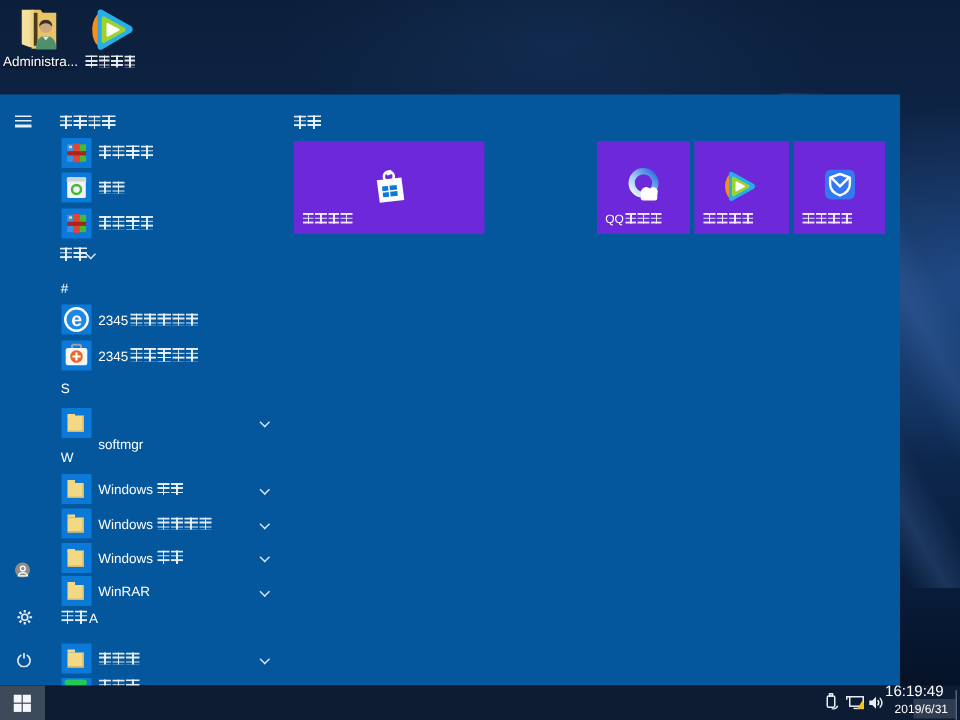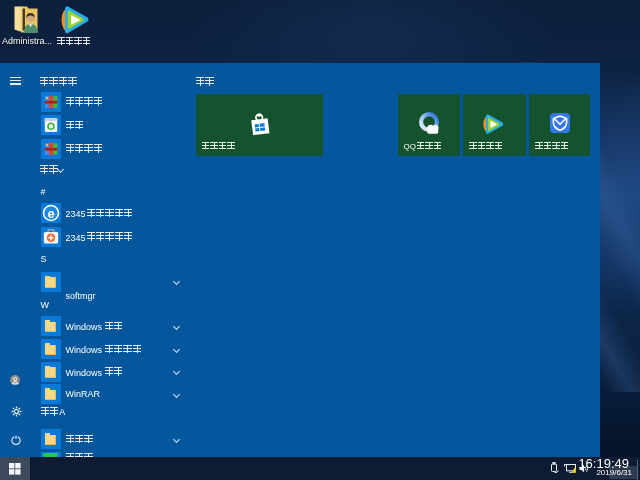--- a/index.html
+++ b/index.html
@@ -21,21 +21,21 @@
 #menu{left:0;top:62.5px;width:600px;height:394.7px;background:#04579c}
 .bar{left:10px;width:11px;height:1.3px;background:#e8eef5}
 .ico{position:absolute;width:20px;height:20px;background:#0a79d8}
 .itxt{position:absolute;left:65.5px;font-size:9px;color:#fff}
 .hdr{position:absolute;left:40.5px;font-size:9px;color:#fff}
 .chev{position:absolute;left:173.5px;width:5px;height:5px;border-right:1.2px solid #d5e5f3;border-bottom:1.2px solid #d5e5f3;transform:rotate(45deg)}
 .fold{position:absolute;left:4.5px;top:4px;width:11px;height:12px}
 .fold:before{content:"";position:absolute;left:0;top:0;width:5px;height:2px;background:#f4d984}
 .fold:after{content:"";position:absolute;left:0;top:1.5px;width:11px;height:10.5px;background:#f4d984;box-shadow:inset -1px -1px 0 #dcb765}
 
-.tile{position:absolute;background:#14532d}
+.tile{position:absolute;background:#6d28d9}
 .tlab{position:absolute;left:6px;bottom:5px;font-size:8px;color:#fff}
 
 #tb{left:0;top:457.2px;width:640px;height:22.8px;background:#0d1b33}
 #startbtn{left:0;top:0;width:30.2px;height:22.8px;background:#3d4a5b}
 .clock{color:#fff;text-align:right;line-height:1}
 </style></head>
 <body>
 <div class="a" id="wall"></div>
 <div class="a" id="beams"></div>
 
@@ -280,15 +280,15 @@
         <path d="M.5,3 h2 l2.5,-2.5 v8 l-2.5,-2.5 h-2 z"></path>
       </g>
       <g fill="none" stroke="#e8eef5" stroke-width="1" stroke-linecap="round">
         <path d="M6.3,3 a2.6,2.6 0 0 1 0,3"></path>
         <path d="M7.8,1.6 a4.6,4.6 0 0 1 0,5.8"></path>
       </g>
     </svg>
 
   <div class="a" style="left:609.3px;top:9.3px;width:28.2px;height:12.5px;background:rgba(255,255,255,.14)"></div>
   <div class="a" style="left:637.3px;top:3px;width:1px;height:19.8px;background:rgba(140,160,185,.55)"></div>
-  <div class="a clock" style="top:-0.5px;right:11px;font-size:13px">16:19:49</div>
+  <div class="a clock" style="top:-0.5px;right:11px;font-size:10px">16:19:49</div>
   <div class="a clock" style="top:11.6px;right:8px;font-size:8px">2019/6/31</div>
 </div>
 
 </body></html>

